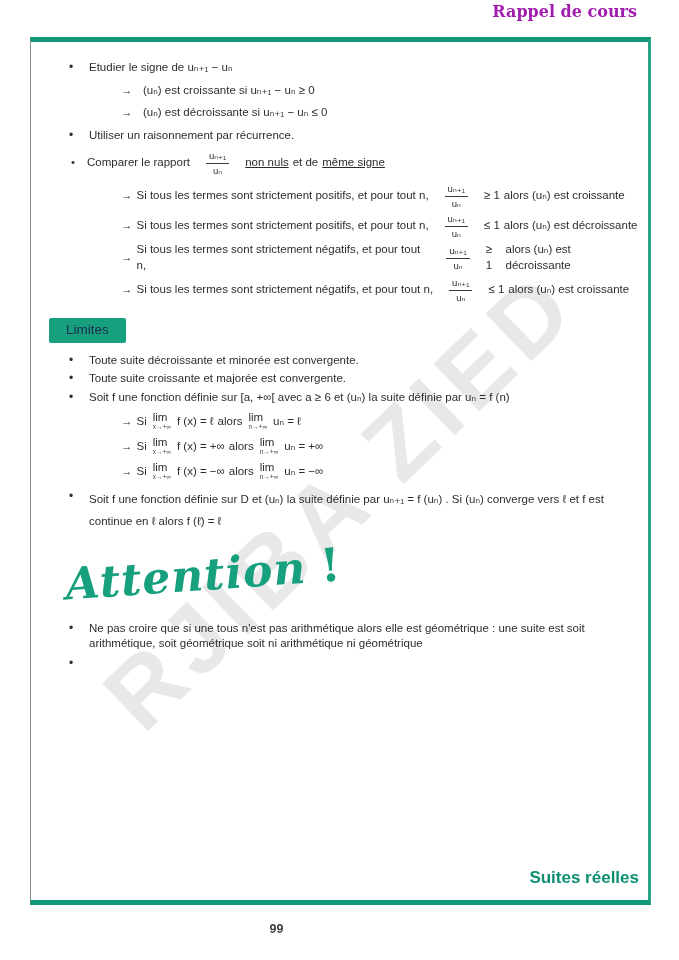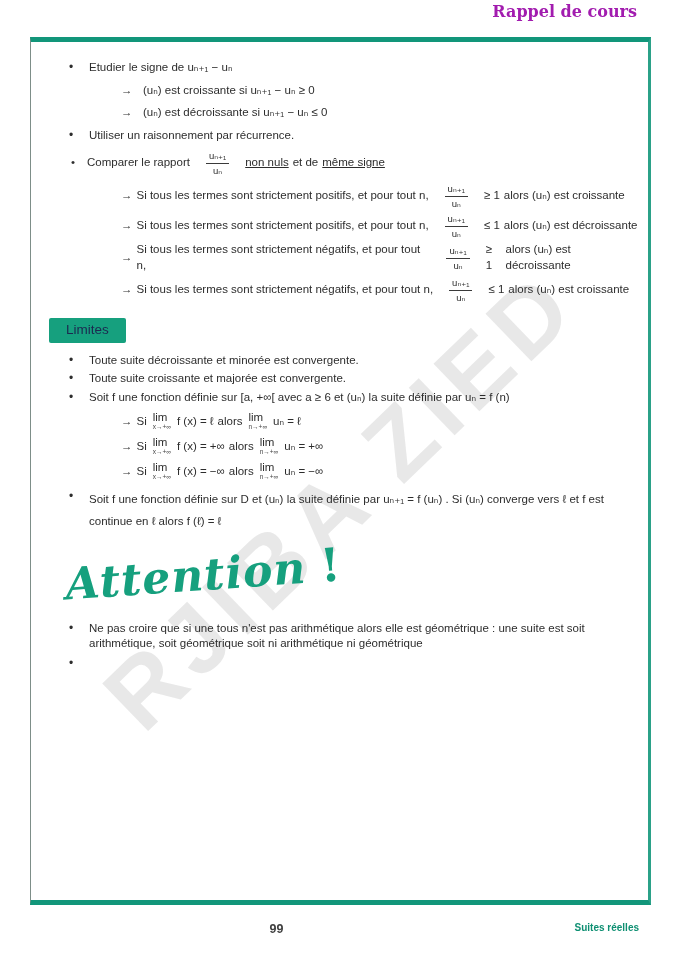--- a/index.html
+++ b/index.html
@@ -57,21 +57,21 @@
   }
   
   .attention{
     display:inline-block;margin:10px 0 14px 4px;transform:rotate(-4deg);
     font-family:"DejaVu Serif",serif;font-style:italic;font-weight:bold;
     font-size:44px;color:#16a07e;letter-spacing:1px;line-height:1;
   }
   .attention .bang{font-style:normal;font-size:46px;margin-left:14px;}
   
   .foot-page{position:absolute;left:0;width:553px;top:922px;text-align:center;font-size:12.5px;font-weight:bold;color:#3f3f3f;z-index:1;}
-  .foot-chapter{position:absolute;right:40px;top:922px;font-size:10px;font-weight:bold;color:#0e8f72;z-index:1;}
+  .foot-chapter{position:absolute;right:40px;top:868px;font-size:17px;font-weight:bold;color:#0e8f72;z-index:1;}
   .mt10{margin-top:10px;}
 </style>
 </head>
 <body>
 
 <div class="page">
 
   <div class="watermark">RJIBA ZIED</div>
 
   <div class="hdr-right">Rappel de cours</div>

